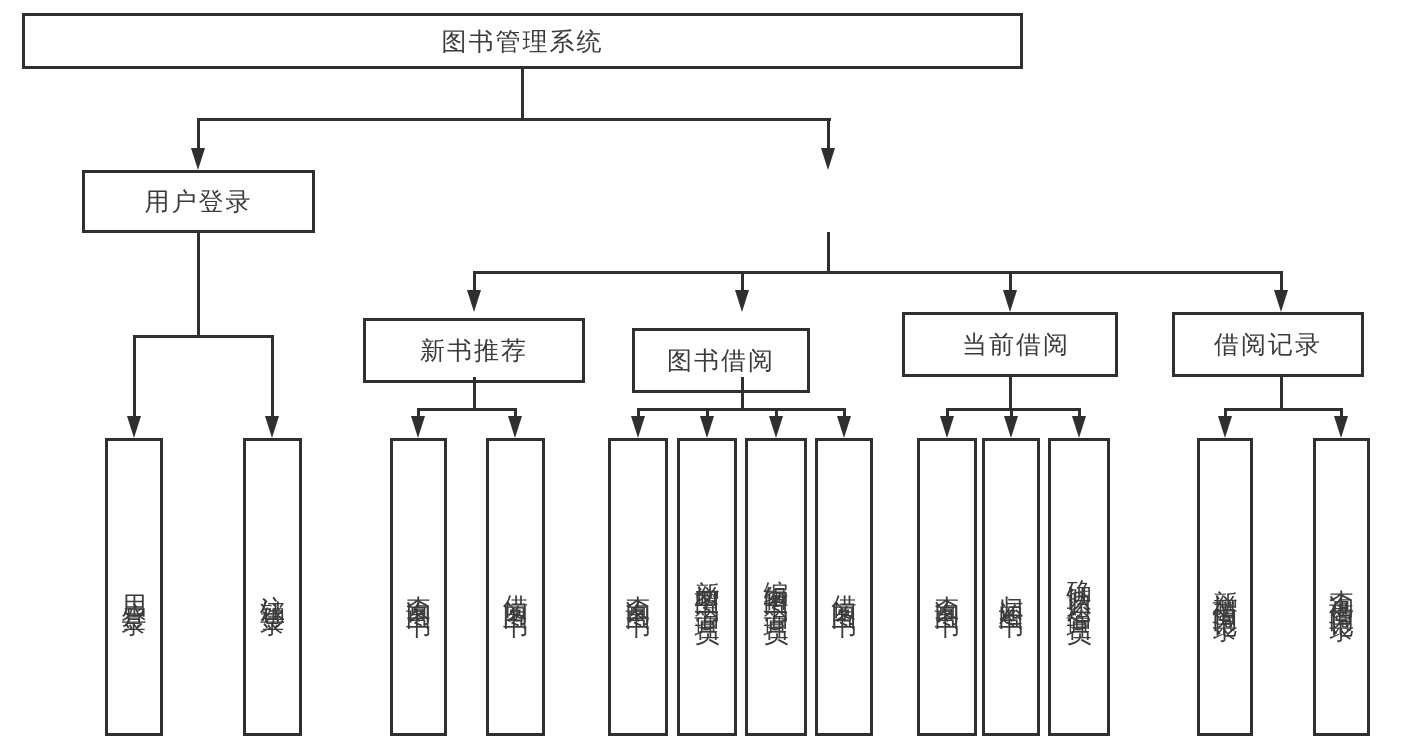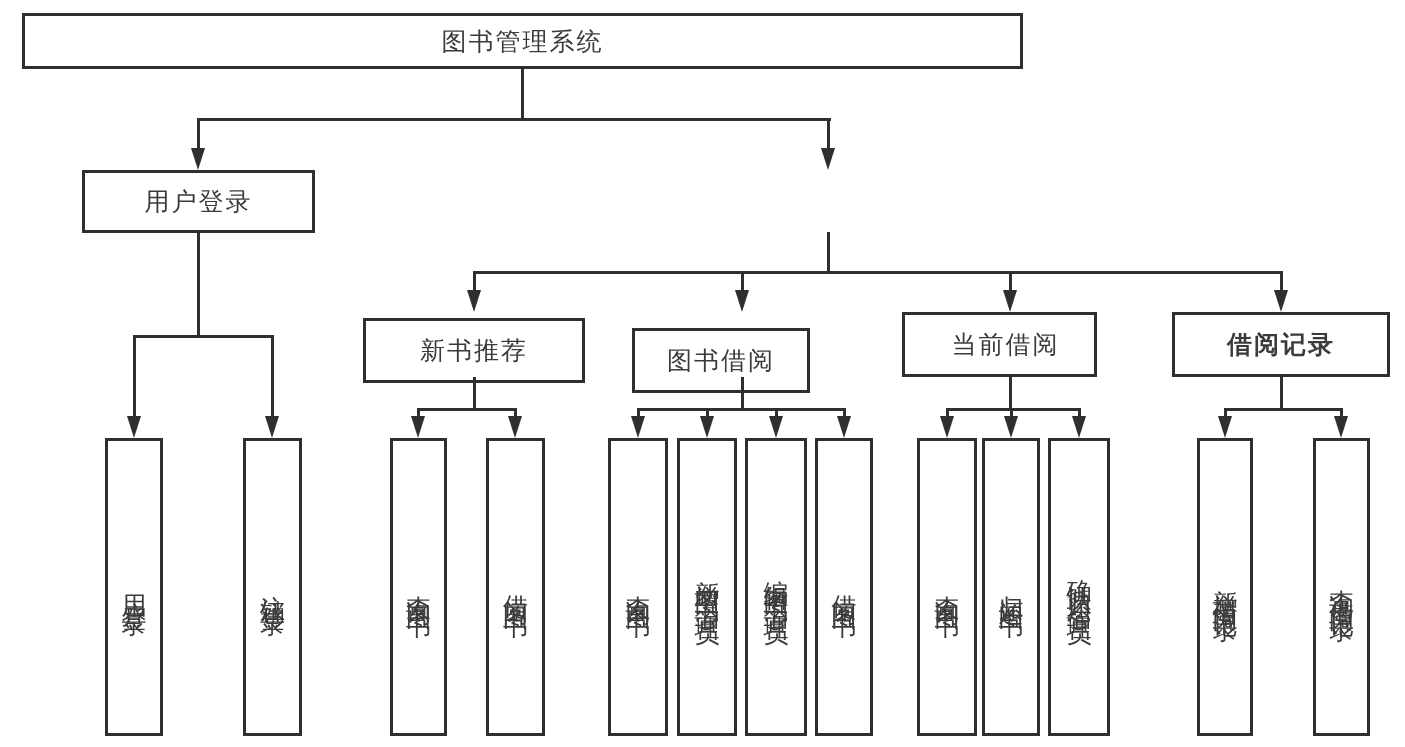--- a/index.html
+++ b/index.html
@@ -64,24 +64,24 @@
   <div class="arrow" style="left:1003px;top:290px;"></div>
   <div class="line" style="left:1280px;top:271px;width:3px;height:19px;"></div>
   <div class="arrow" style="left:1274px;top:290px;"></div>
 
   <div class="box h" style="left:363px;top:312px;width:222px;height:65px;margin-top:6px;">
     <span>新书推荐</span>
   </div>
   <div class="box h" style="left:632px;top:300px;width:178px;height:65px;margin-top:28px;">
     <span>图书借阅</span>
   </div>
-  <div class="box h" style="left:902px;top:312px;width:195px;height:65px;padding-left:12px;">
+  <div class="box h" style="left:902px;top:312px;width:216px;height:65px;padding-left:12px;">
     <span>当前借阅</span>
   </div>
-  <div class="box h" style="left:1172px;top:312px;width:218px;height:65px;font-weight:bold;">
+  <div class="box h" style="left:1172px;top:312px;width:192px;height:65px;">
     <span>借阅记录</span>
   </div>
 
   <div class="line" style="left:473px;top:377px;width:3px;height:31px;"></div>
   <div class="line" style="left:417px;top:408px;width:100px;height:3px;"></div>
   <div class="line" style="left:417px;top:408px;width:3px;height:8px;"></div>
   <div class="arrow" style="left:411px;top:416px;"></div>
   <div class="line" style="left:514px;top:408px;width:3px;height:8px;"></div>
   <div class="arrow" style="left:508px;top:416px;"></div>
 

